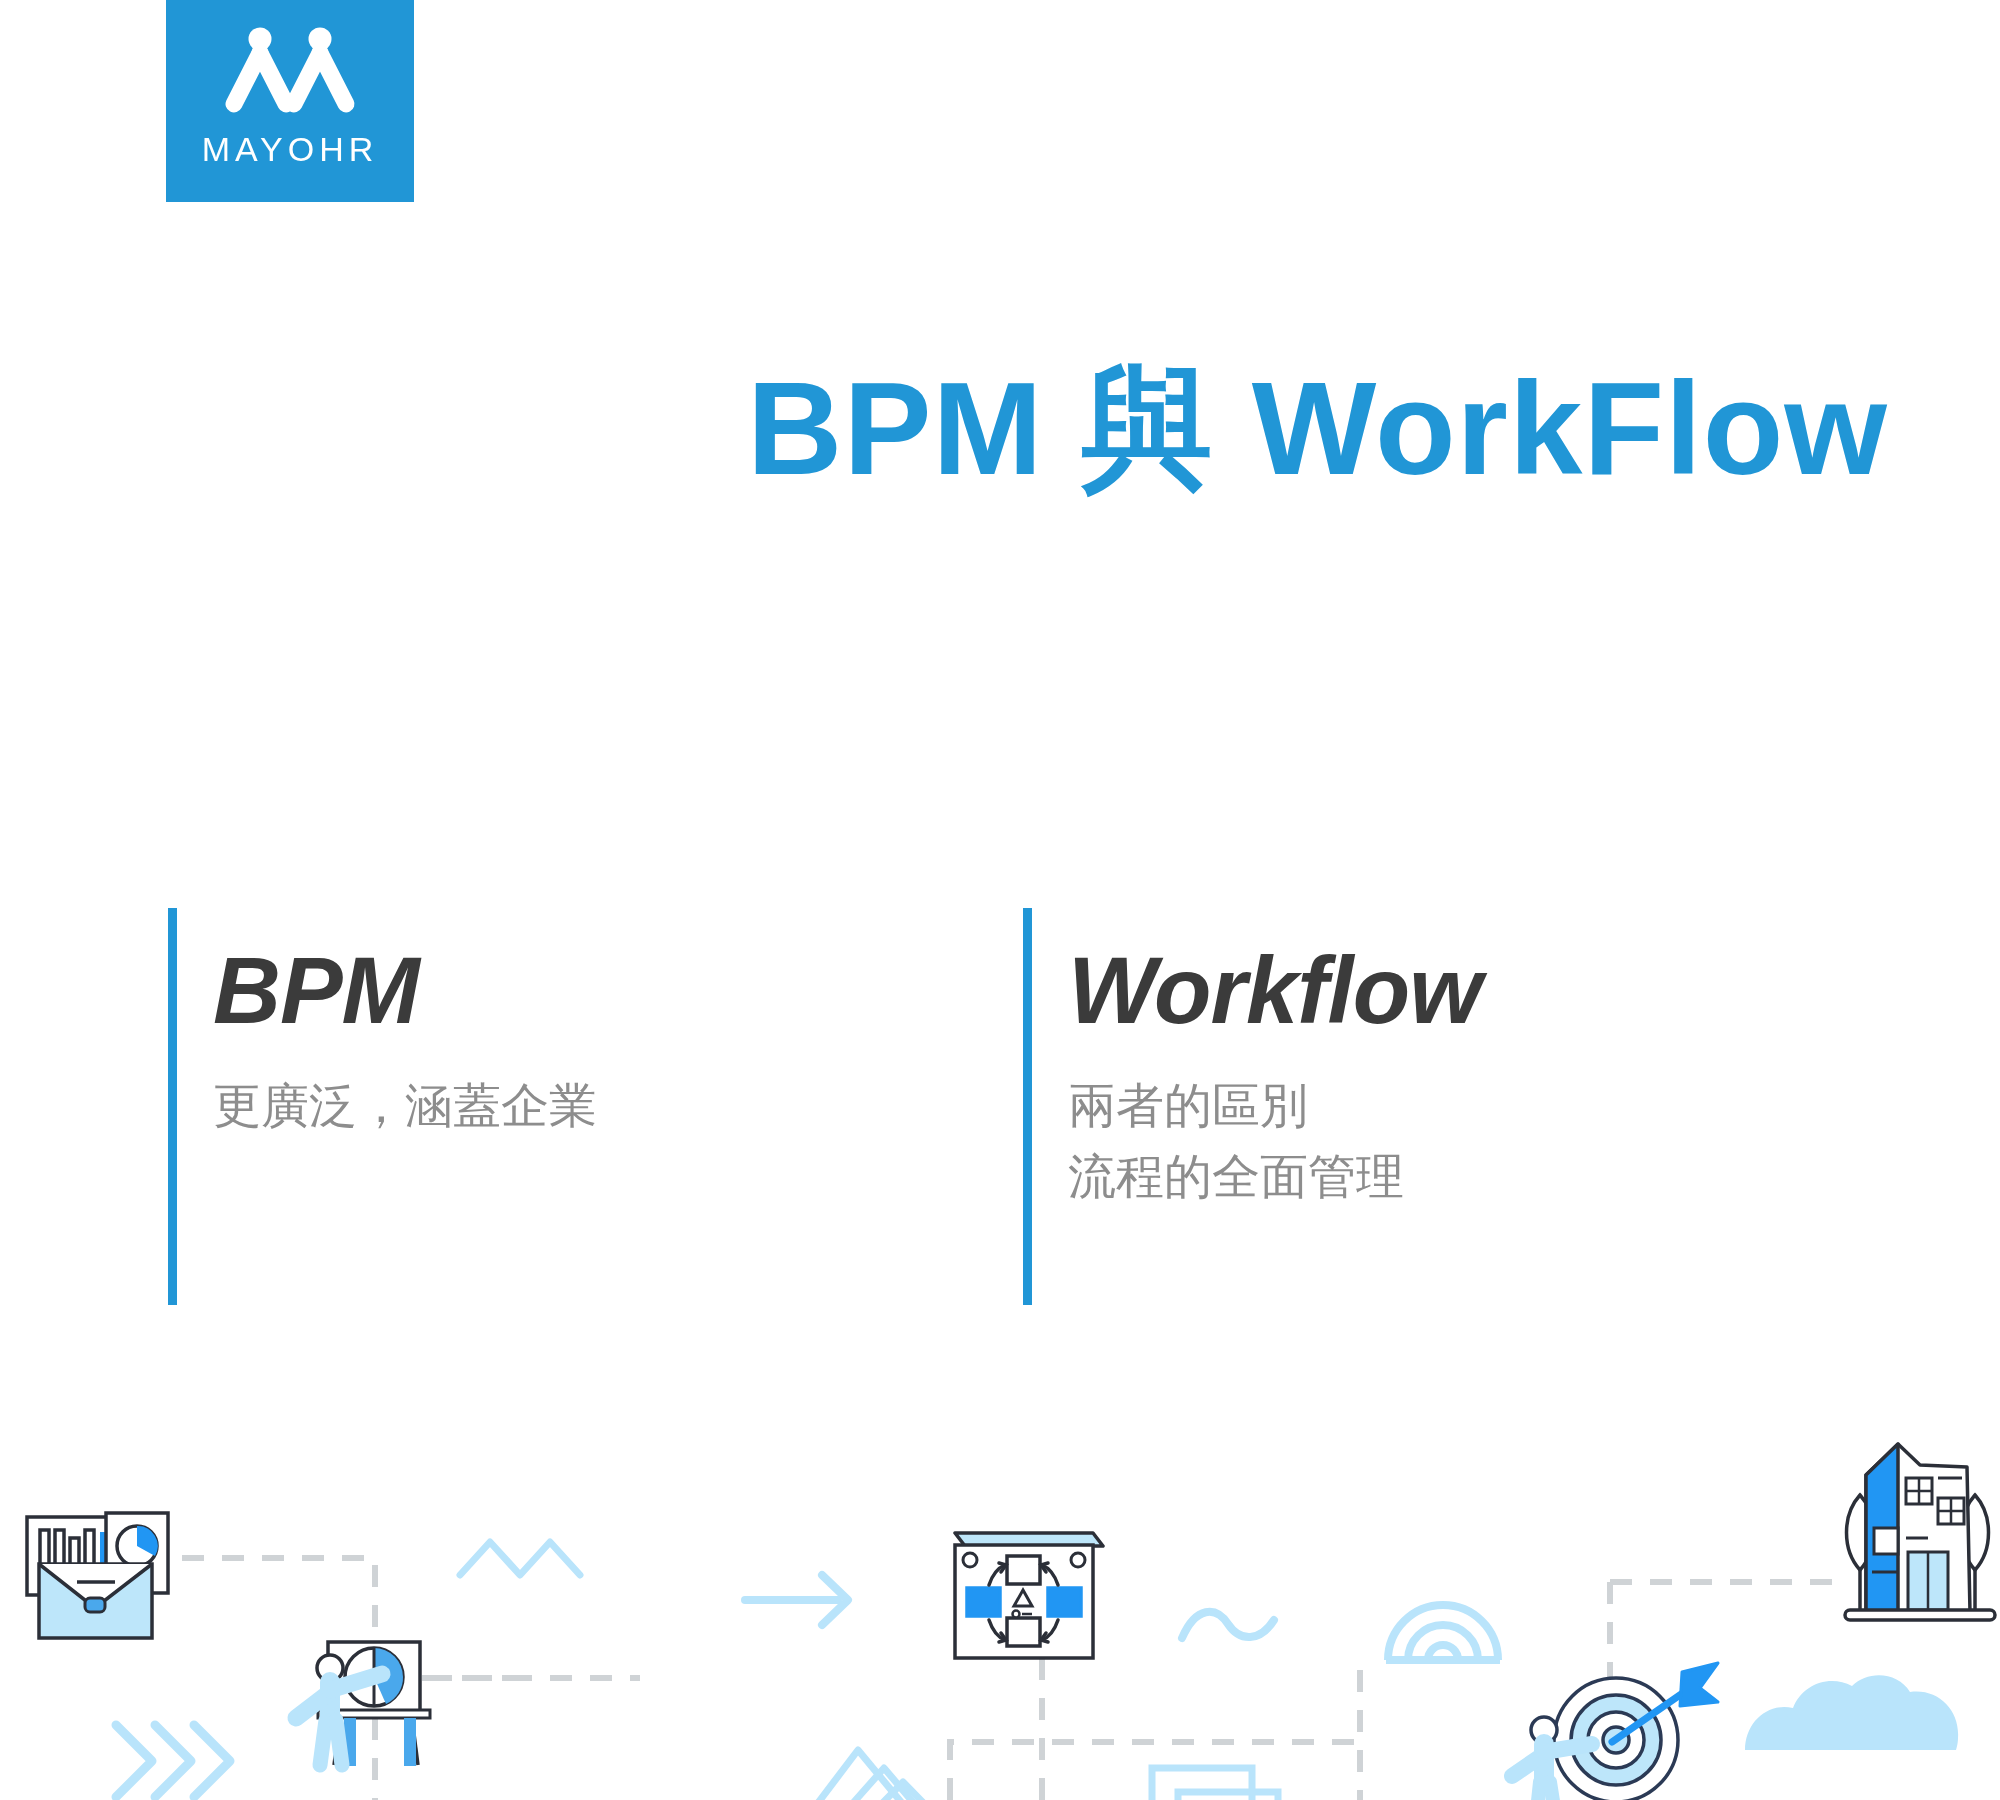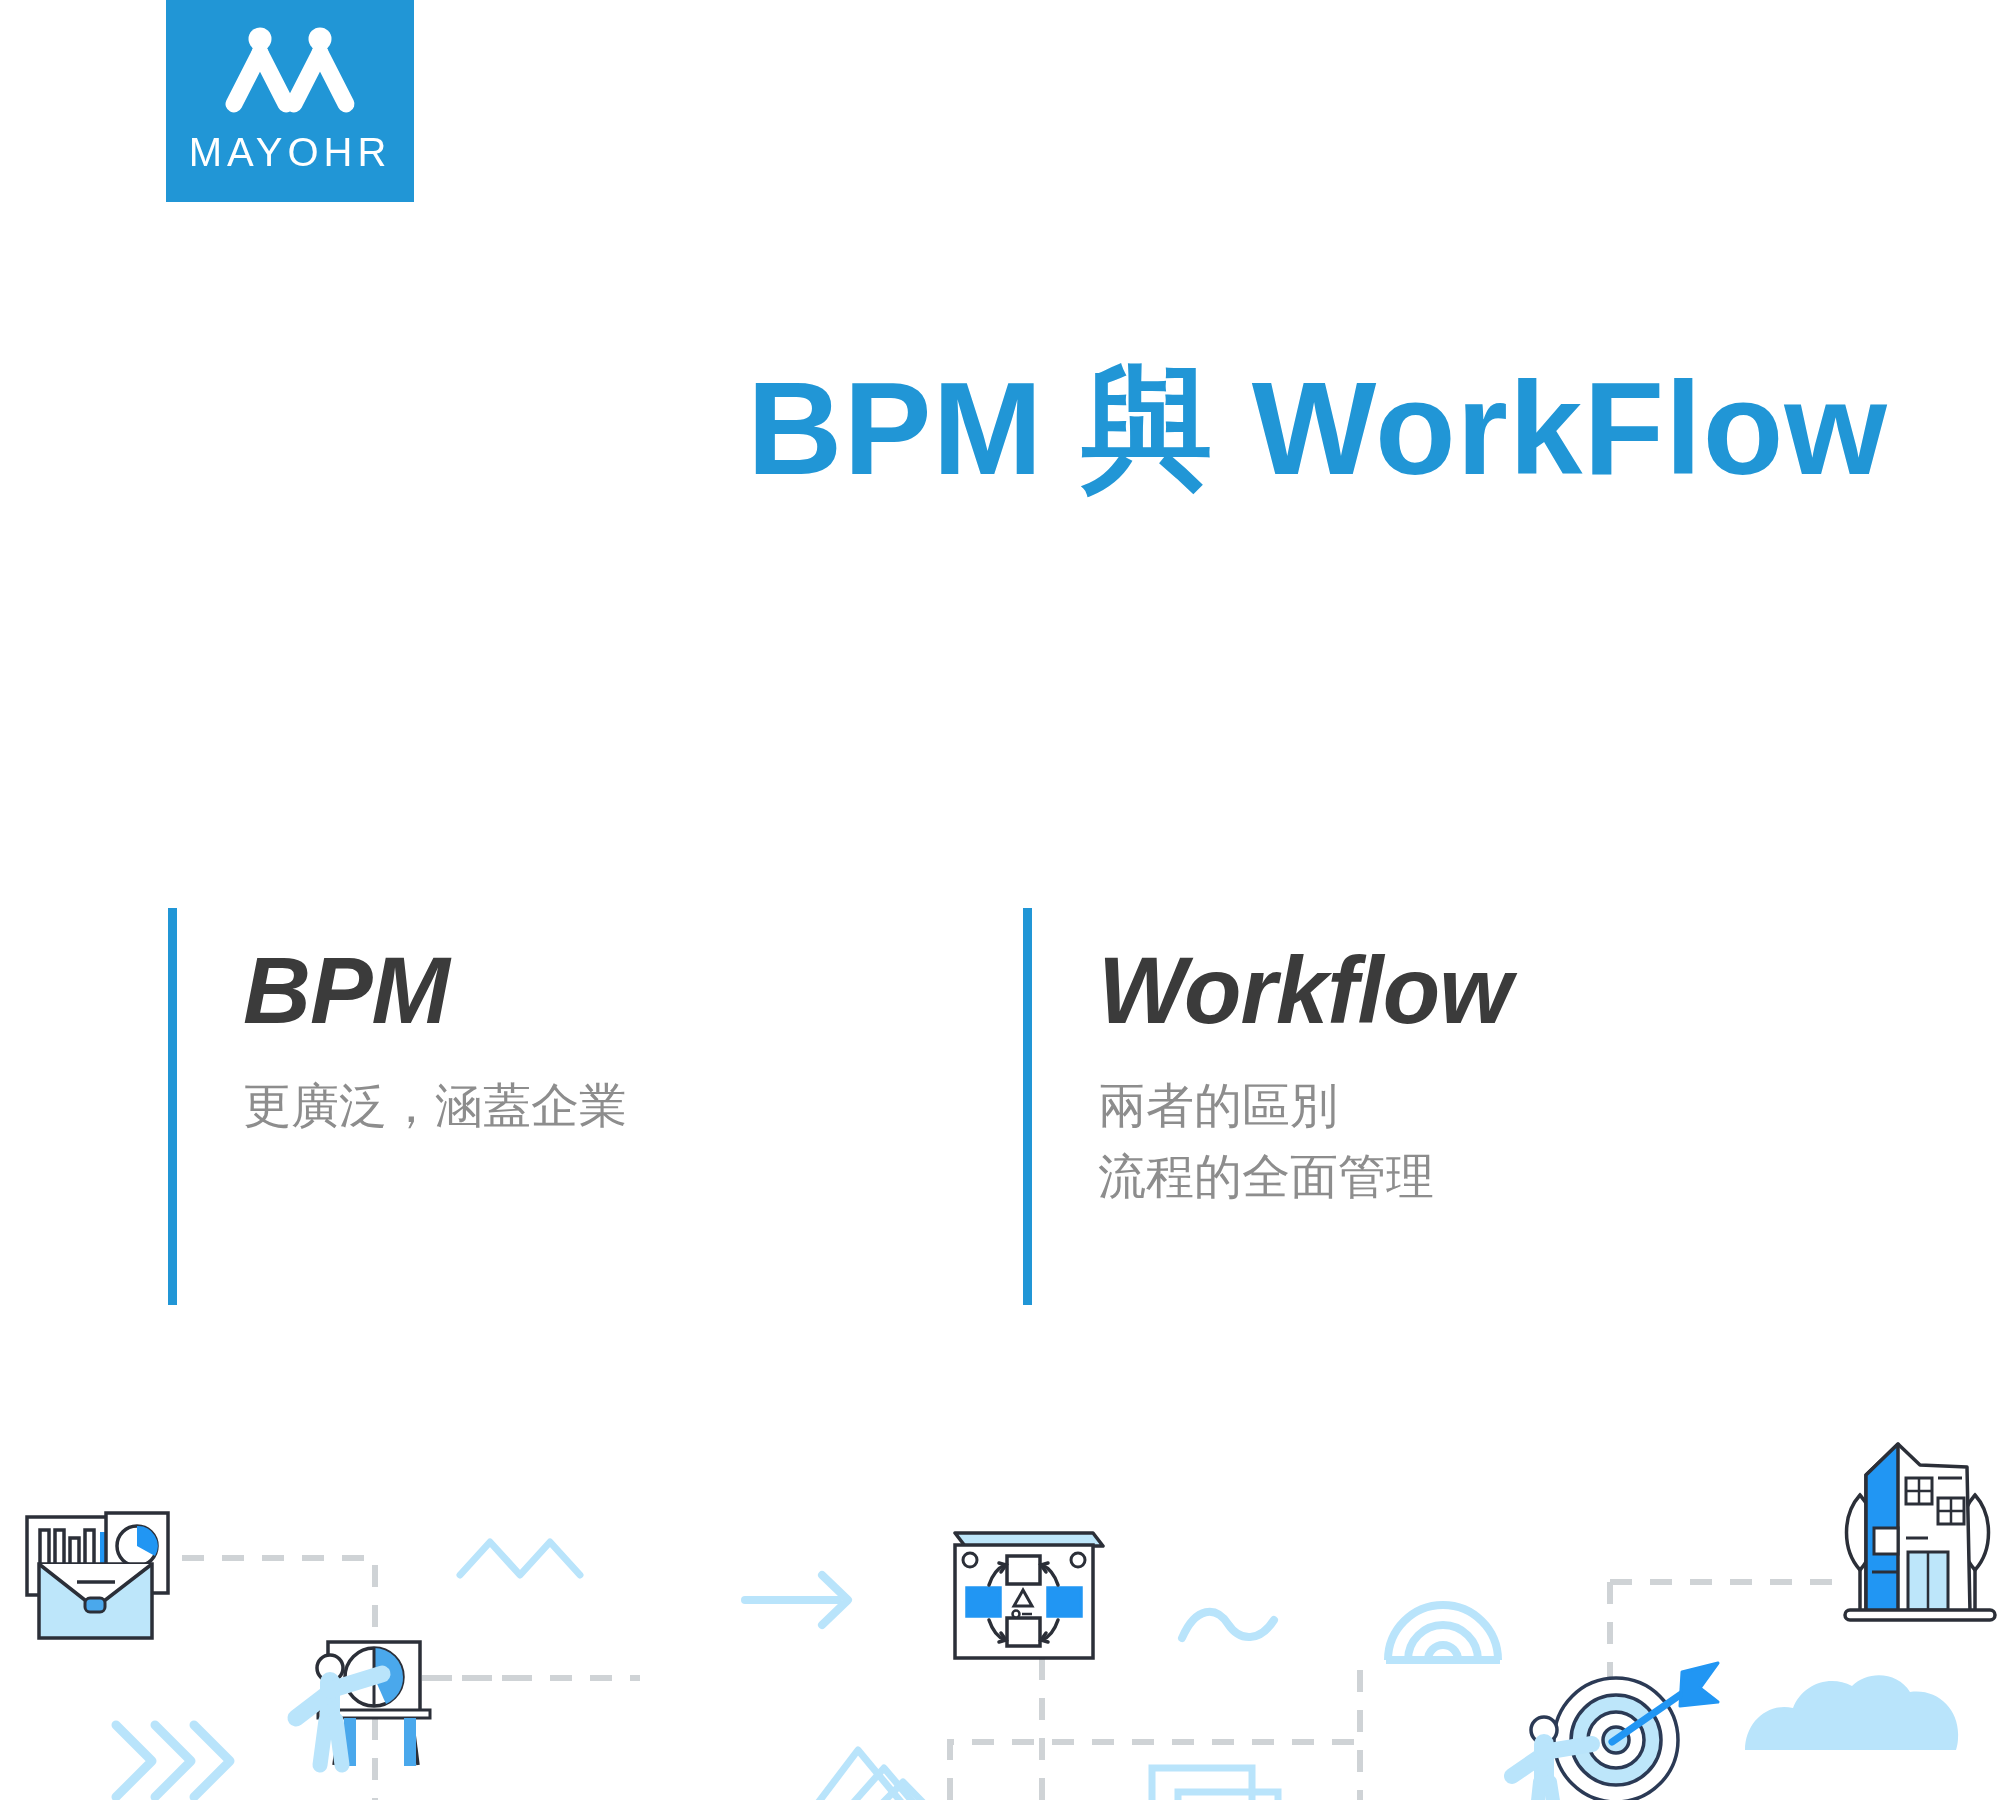--- a/index.html
+++ b/index.html
@@ -28,21 +28,21 @@
     align-items: center;
     justify-content: flex-start;
   }
   #logo-mark {
     margin-top: 26px;
     width: 150px;
     height: 96px;
   }
   #logo-wordmark {
     color: #ffffff;
-    font-size: 40px;
+    font-size: 34px;
     letter-spacing: 5px;
     font-weight: 400;
     margin-top: 8px;
     font-family: "Liberation Sans", "DejaVu Sans", sans-serif;
   }
 
   
   #headline {
     position: absolute;
     left: 168px;
@@ -74,21 +74,21 @@
     width: 855px;
   }
   .col-rule {
     width: 9px;
     flex: 0 0 9px;
     background: #2196d6;
     height: 397px;
     border-radius: 0;
   }
   .col-body {
-    padding-left: 66px;
+    padding-left: 36px;
     padding-top: 36px;
   }
   .col-title {
     font-size: 94px;
     font-weight: bold;
     font-style: italic;
     color: #3b3b3b;
     line-height: 1.0;
     letter-spacing: -1px;
     white-space: nowrap;

